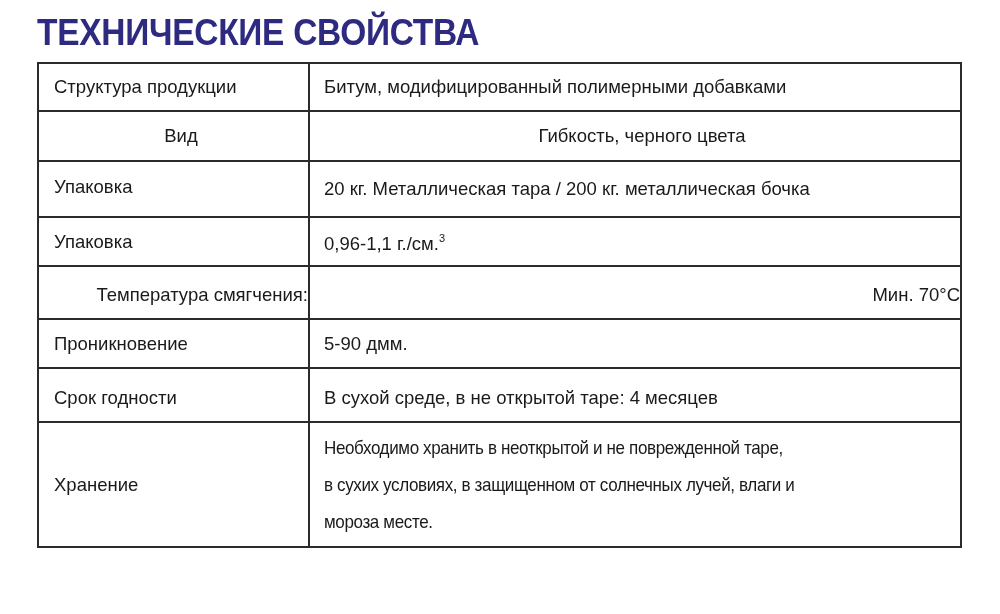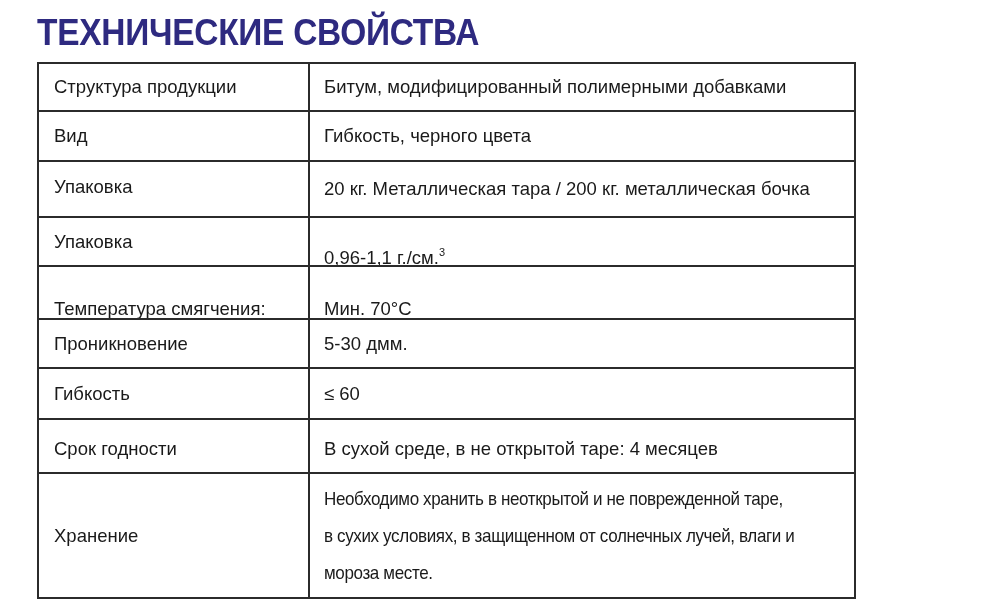--- a/index.html
+++ b/index.html
@@ -27,45 +27,45 @@
       color: #2e2a80;
       line-height: 48px;
       transform: scaleX(0.93);
       transform-origin: left center;
       white-space: nowrap;
     }
     table.props {
       position: absolute;
       left: 37px;
       top: 62px;
-      width: 819px;
+      width: 925px;
       border-collapse: collapse;
       table-layout: fixed;
     }
     table.props td {
       border: 2px solid #2b2b2b;
       padding: 0 0 0 15px;
       font-size: 18.5px;
       line-height: 22px;
       vertical-align: middle;
       white-space: nowrap;
       overflow: hidden;
     }
     table.props td.key { width: 254px; }
     table.props td.val { padding-left: 14px; }
     .r1 td { height: 46px; }
-    .r2 td { height: 48px; }
+    .r2 td { height: 48px; text-align: center; }
     .r3 td { height: 54px; }
     .r4 td { height: 47px; }
-    .r5 td { height: 51px; }
+    .r5 td { height: 51px; text-align: right; }
     .r6 td { height: 47px; }
     .r7 td { height: 49px; }
     .r8 td { height: 52px; }
     .r9 td { height: 123px; }
-    .r4 td.val span.txt, .r5 td span.txt { position: relative; top: 16px; }
+    .r4 td.val span.txt, .r5 td span.txt { position: relative; top: 2px; }
     .r3 td.key span.txt { position: relative; top: -2px; margin-top: 47px; }
     .r8 td span.txt { position: relative; top: 3px; }
     .storage-lines {
       display: block;
       white-space: normal;
     }
     .storage-line {
       display: block;
       font-size: 18.5px;
       line-height: 37px;
@@ -98,25 +98,21 @@
     <tr class="r4">
       <td class="key"><span class="txt">Упаковка</span></td>
       <td class="val"><span class="txt"><span>0,96-1,1 г./см.</span><sup>3</sup></span></td>
     </tr>
     <tr class="r5">
       <td class="key"><span class="txt">Температура смягчения:</span></td>
       <td class="val"><span class="txt">Мин. 70°C</span></td>
     </tr>
     <tr class="r6">
       <td class="key"><span class="txt">Проникновение</span></td>
-      <td class="val"><span class="txt">5-30 дмм.</span></td>
-    </tr>
-    <tr class="r7">
-      <td class="key"><span class="txt">Гибкость</span></td>
-      <td class="val"><span class="txt">≤ 60</span></td>
+      <td class="val"><span class="txt">5-90 дмм.</span></td>
     </tr>
     <tr class="r8">
       <td class="key"><span class="txt">Срок годности</span></td>
       <td class="val"><span class="txt">В сухой среде, в не открытой таре: 4 месяцев</span></td>
     </tr>
     <tr class="r9">
       <td class="key"><span class="txt">Хранение</span></td>
       <td class="val">
         <span class="storage-lines">
           <span class="storage-line">Необходимо хранить в неоткрытой и не поврежденной таре,</span>

